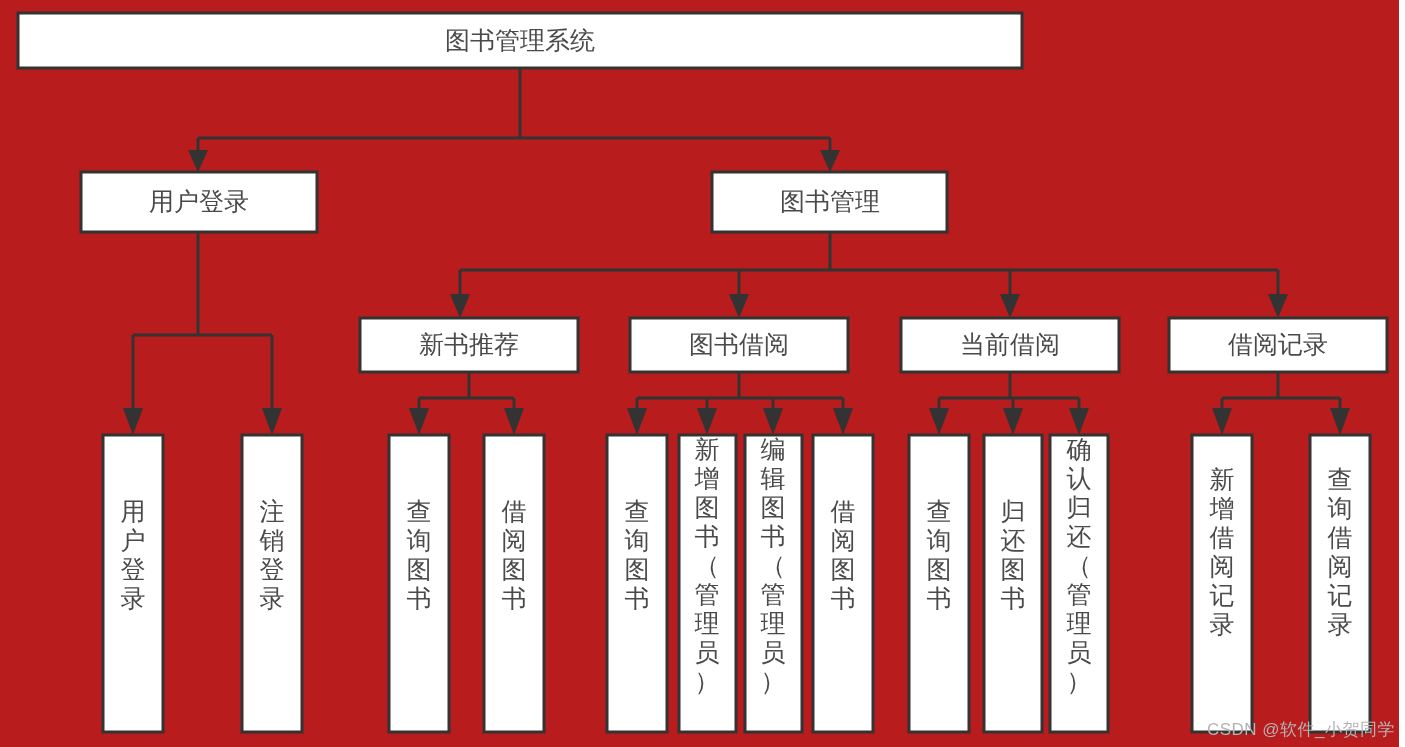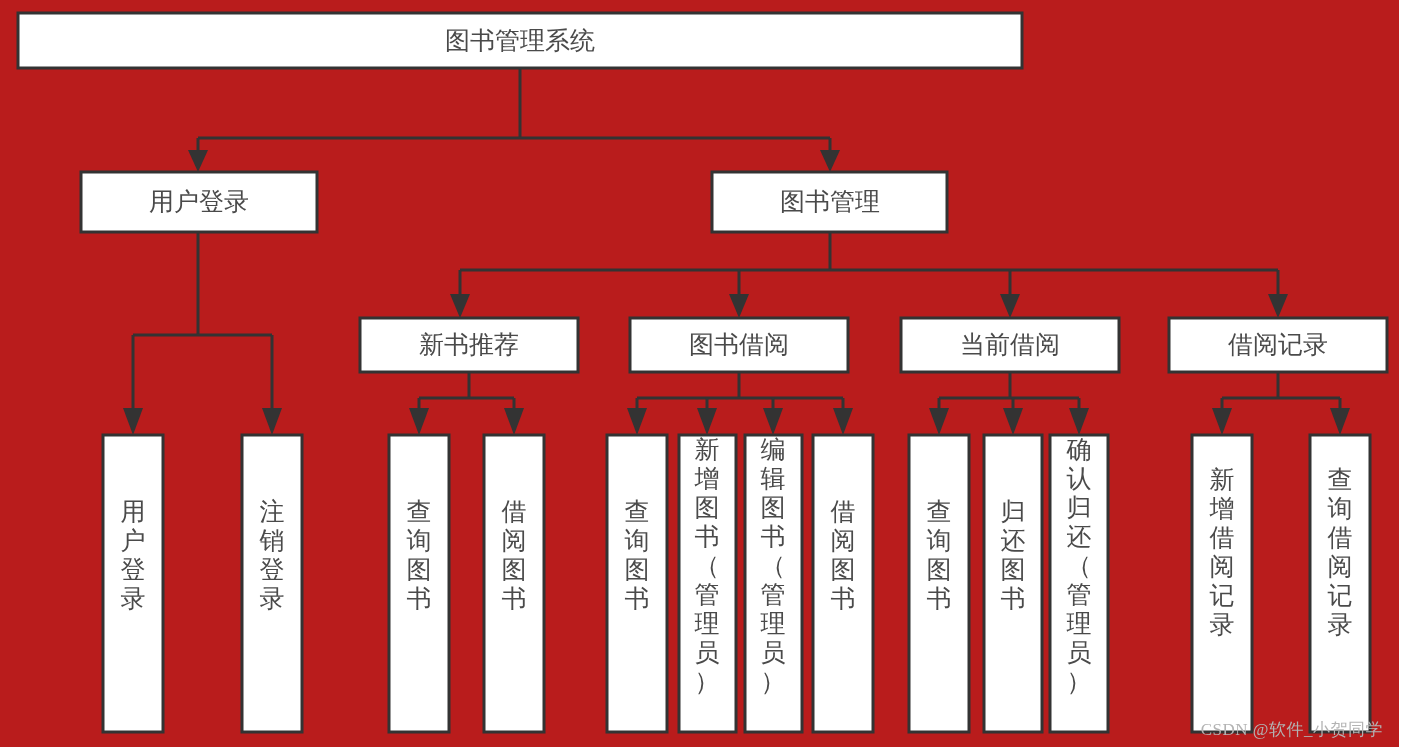--- a/index.html
+++ b/index.html
@@ -48,23 +48,23 @@
     dominant-baseline: middle;
   }
   .node-label-v {
     fill: #4a4a4a;
     font-family: "DejaVu Sans", "Liberation Sans", sans-serif;
     font-size: 25px;
     text-anchor: middle;
   }
   .watermark-text {
     position: absolute;
-    right: 16px;
+    right: 4px;
     bottom: 6px;
-    font-family: Liberation Serif, serif;
+    font-family: Liberation Sans, sans-serif;
     font-size: 17px;
     color: #b3b3b3;
     white-space: nowrap;
     letter-spacing: 0.5px;
   }
 </style>
 </head>
 <body>
 
 <div id="diagram-root">

